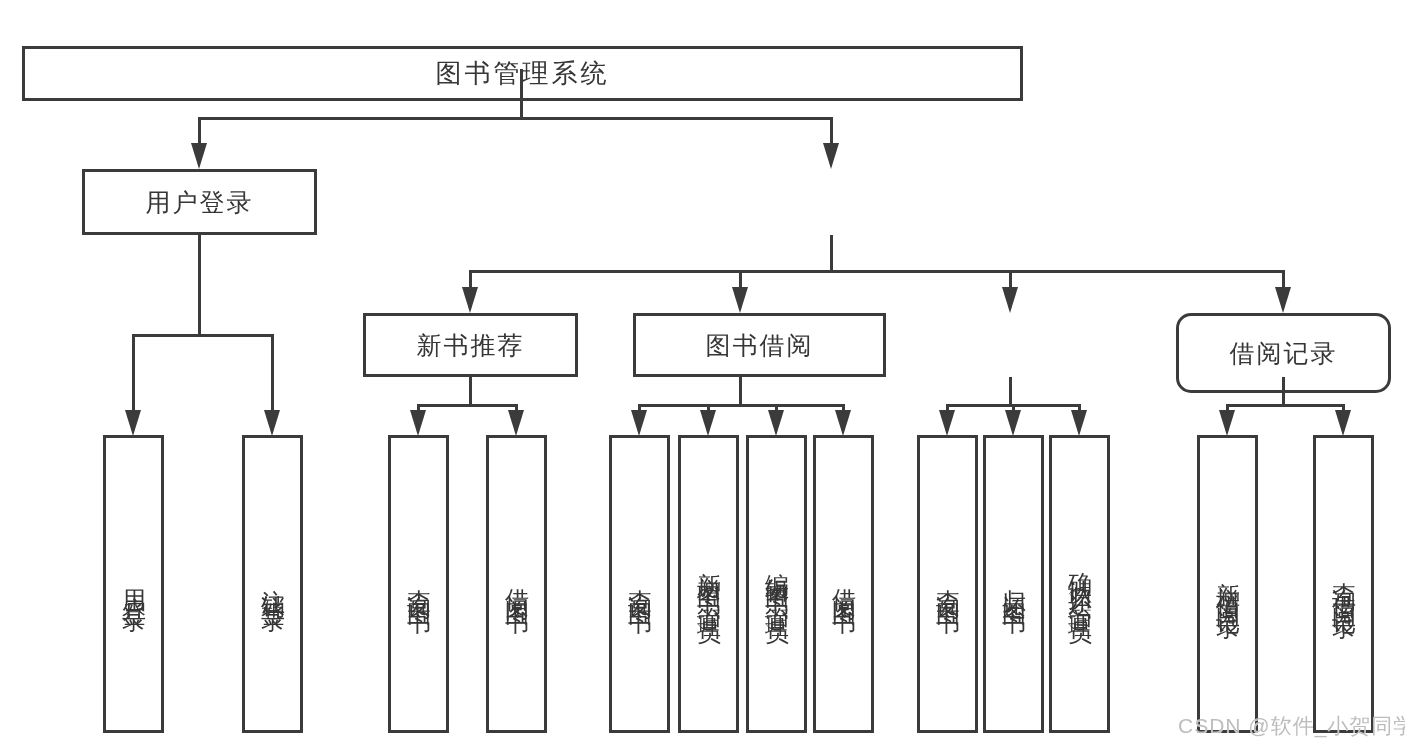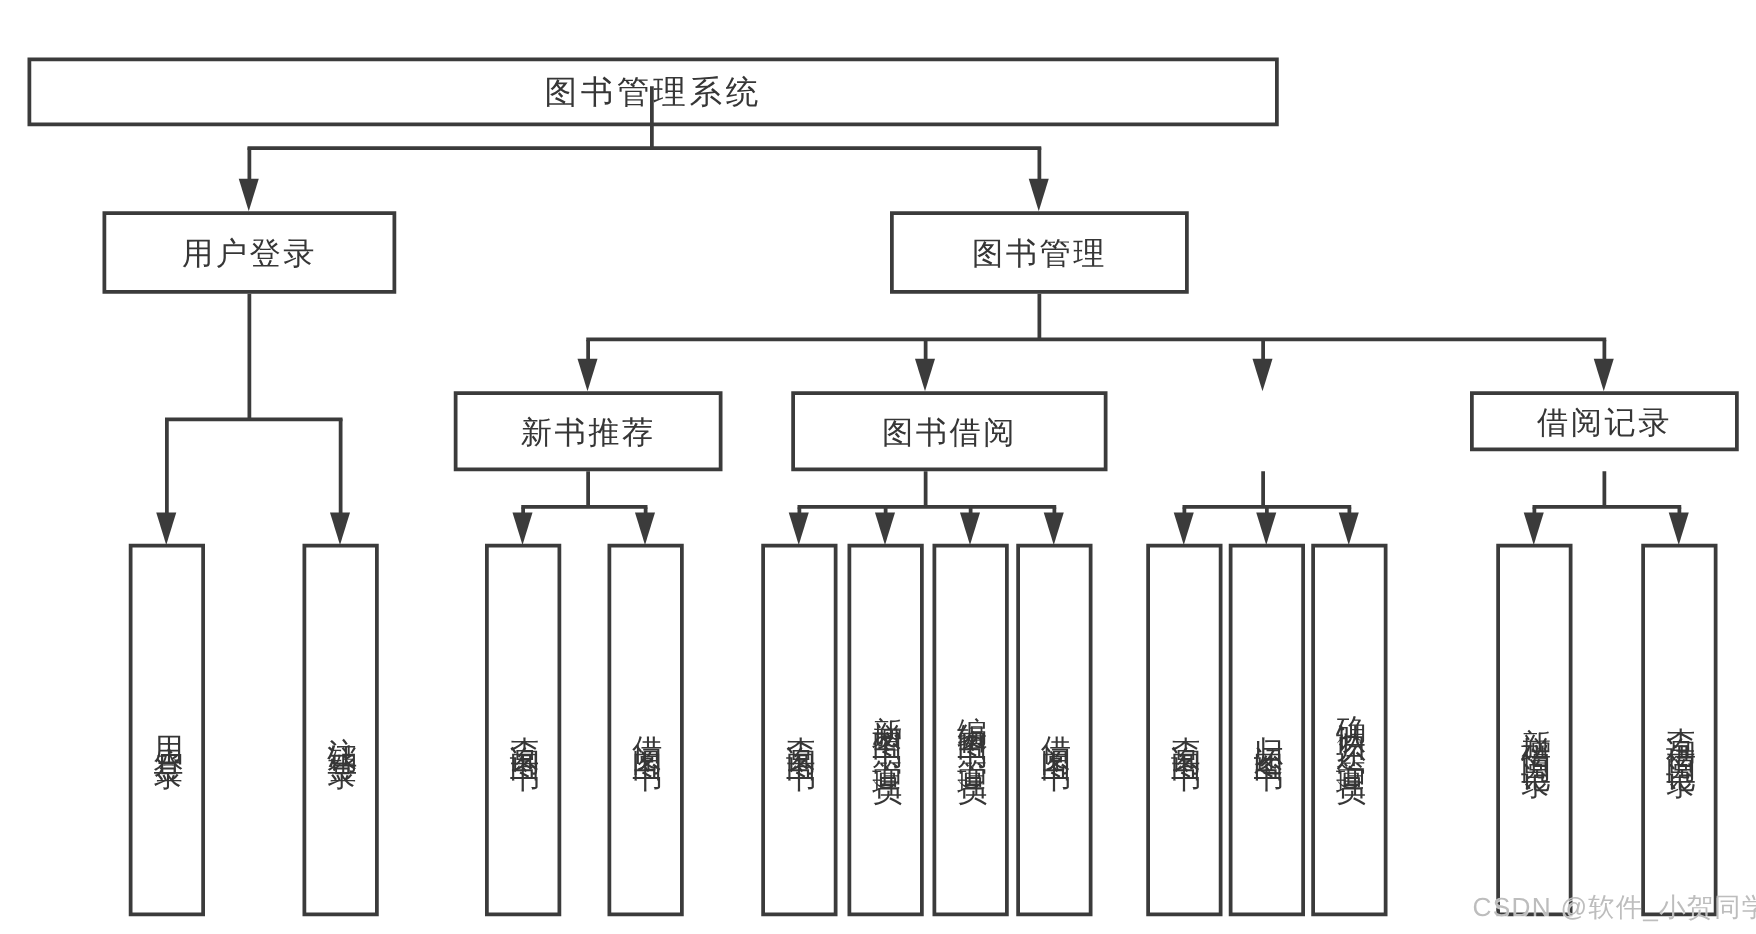--- a/index.html
+++ b/index.html
@@ -40,25 +40,24 @@
   }
 </style>
 </head>
 <body>
 
 <div class="canvas">
 
   <div class="node title-node" style="left:22px; top:14px; width:1001px; height:55px;margin-top:32px;">图书管理系统</div>
 
   <div class="node" style="left:82px; top:169px; width:235px; height:66px;">用户登录</div>
-  <div class="node" style="left:712px; top:169px; width:239px; height:66px;">图书管理</div>
 
   <div class="node" style="left:363px; top:313px; width:215px; height:64px;">新书推荐</div>
   <div class="node" style="left:633px; top:313px; width:253px; height:64px;">图书借阅</div>
-  <div class="node" style="left:1176px; top:313px; width:215px; height:48px;">借阅记录</div>
+  <div class="node" style="left:1176px; top:313px; width:215px; height:80px;border-radius:15px;">借阅记录</div>
 
   <div class="node leaf" style="left:103px; top:435px; width:61px; height:298px;">
     <span class="vtext">用户登录</span>
   </div>
   <div class="node leaf" style="left:242px; top:435px; width:61px; height:298px;">
     <span class="vtext">注销登录</span>
   </div>
 
   <div class="node leaf" style="left:388px; top:435px; width:61px; height:298px;">
     <span class="vtext">查询图书</span>

